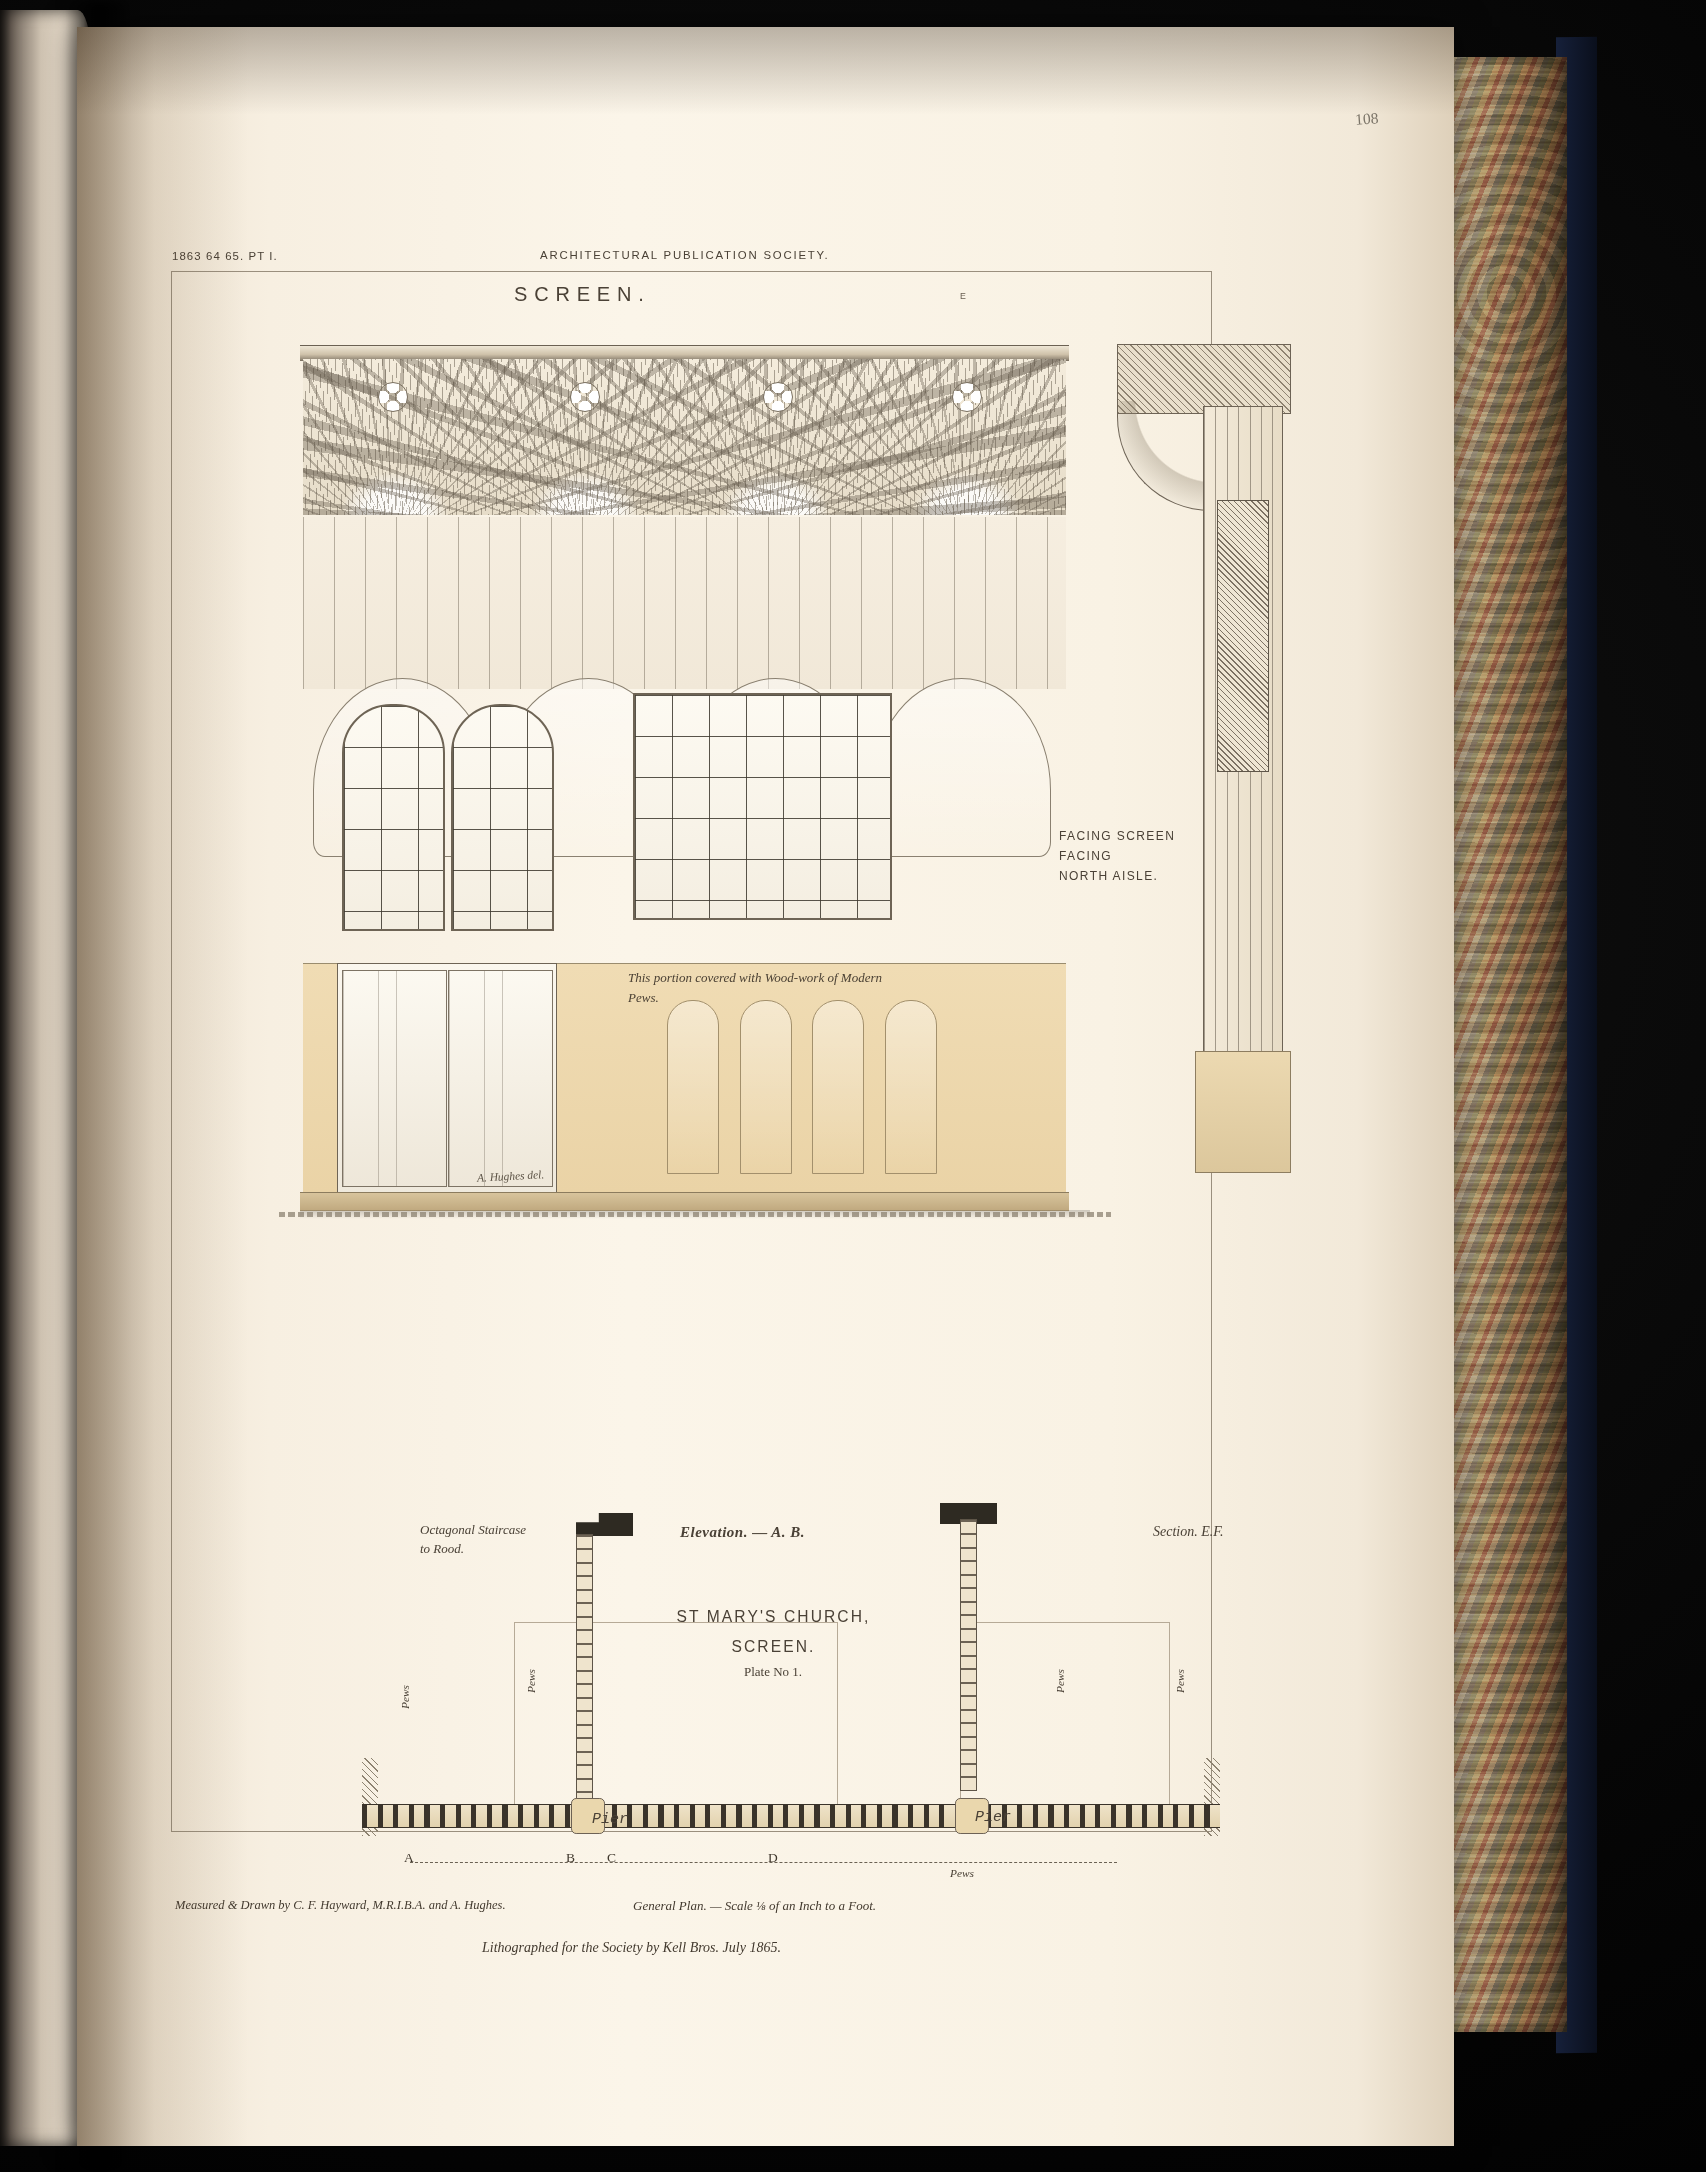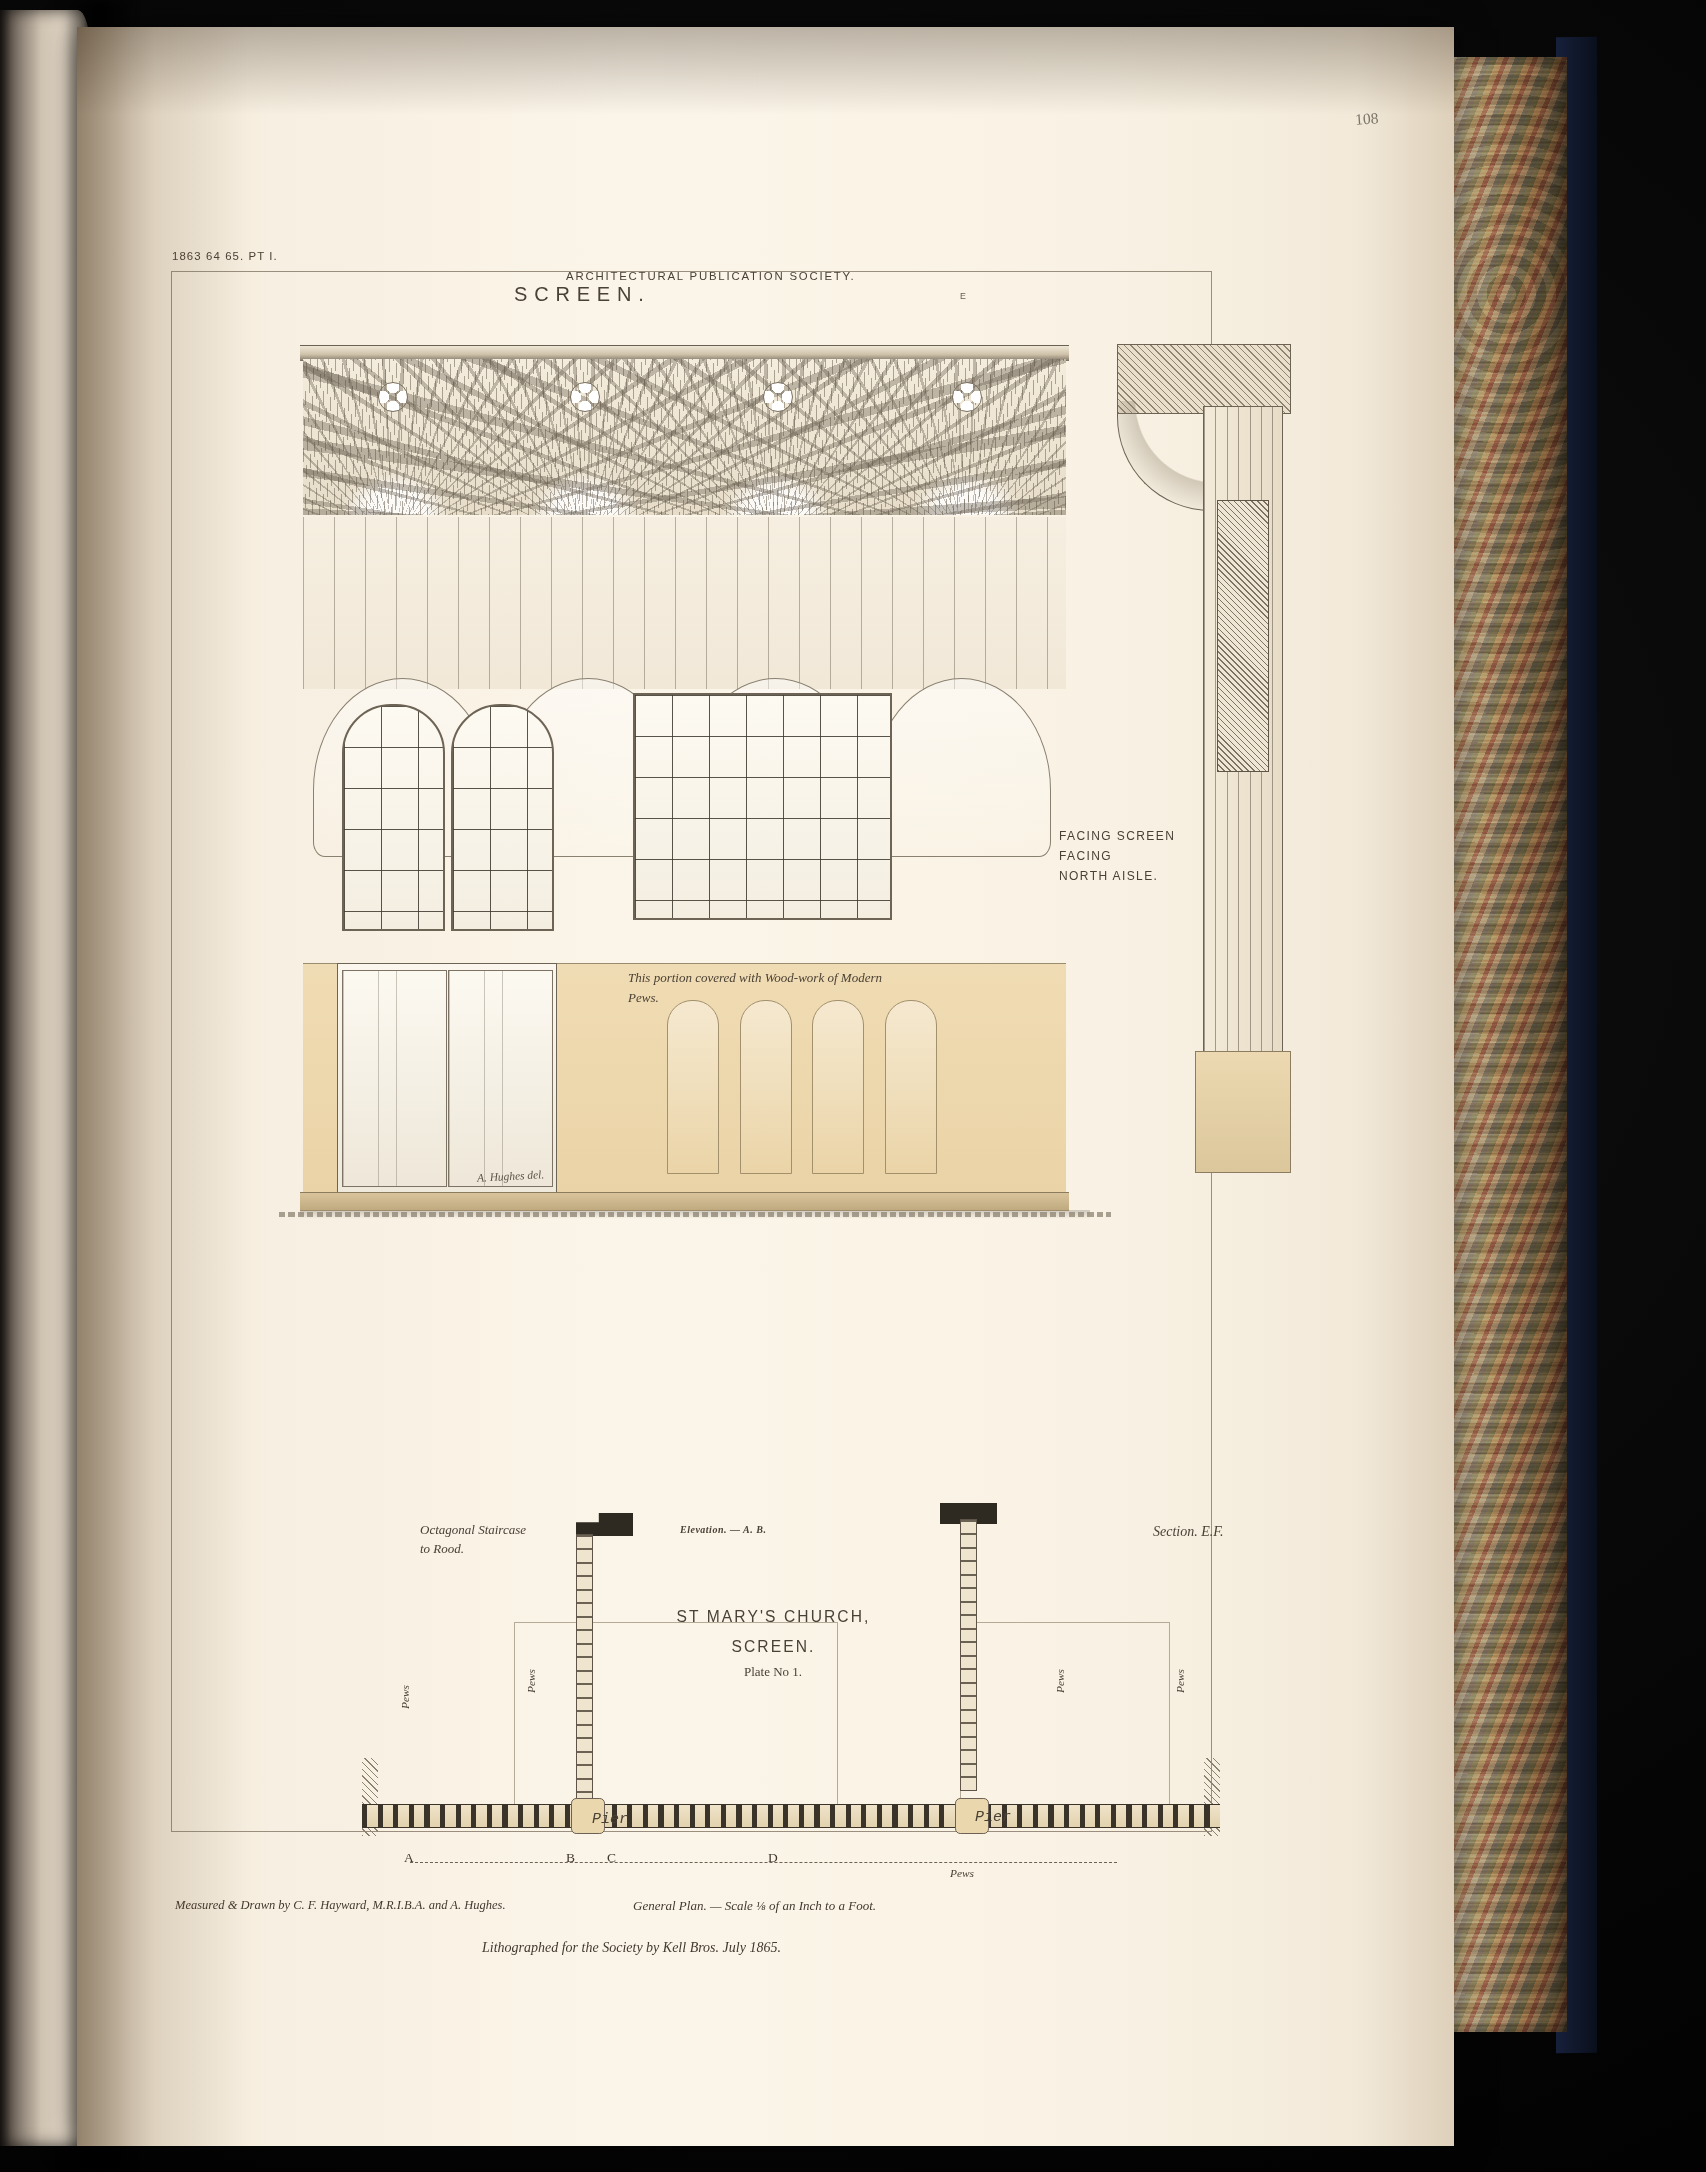--- a/index.html
+++ b/index.html
@@ -130,21 +130,21 @@
   }
 
   .hdr-left, .hdr-center {
     position: absolute;
     font-family: "Liberation Sans", sans-serif;
     font-size: 11.4px;
     letter-spacing: 1.1px;
     color: #4a4136;
   }
   .hdr-left { left: 95px; top: 223px; }
-  .hdr-center { left: 489px; top: 222px; letter-spacing: 1.8px; margin-top: 21px; }
+  .hdr-center { left: 463px; top: 222px; letter-spacing: 1.8px; }
 
   .border-box {
     position: absolute;
     left: 94px; top: 244px;
     width: 1039px; height: 1559px;
     border: 0.5px solid #9a8f7e;
   }
 
   .title-screen {
     position: absolute;
@@ -335,21 +335,21 @@
   }
 
   
   .cap {
     position: absolute;
     font-family: "Liberation Serif", serif;
     font-style: italic;
     color: #4a4136;
   }
   .cap-stair { left: 343px; top: 1494px; font-size: 13px; line-height: 1.45; text-align: left; width: 197px; }
-  .cap-elev  { left: 603px; top: 1497px; font-size: 10px; letter-spacing: 0.5px; font-weight: bold; }
+  .cap-elev  { left: 603px; top: 1497px; font-size: 15px; letter-spacing: 0.5px; font-weight: bold; }
   .cap-sec   { left: 1076px; top: 1497px; font-size: 14px; }
   .plan-title {
     position: absolute; left: 582px; top: 1575px;
     text-align: center; width: 229px;
     font-size: 15.6px; letter-spacing: 2.1px; color: #4a4136; line-height: 1.9;
   }
   .plan-plate {
     position: absolute; left: 618px; top: 1637px; width: 156px; text-align: center;
     font-family: "Liberation Serif", serif; font-size: 13px; color: #4a4136;
   }

